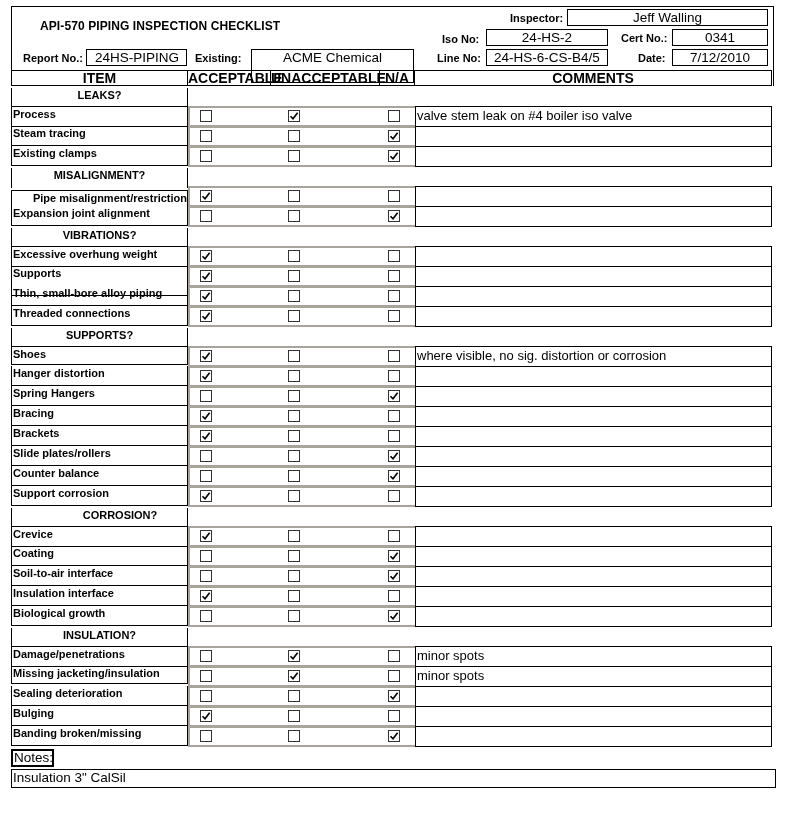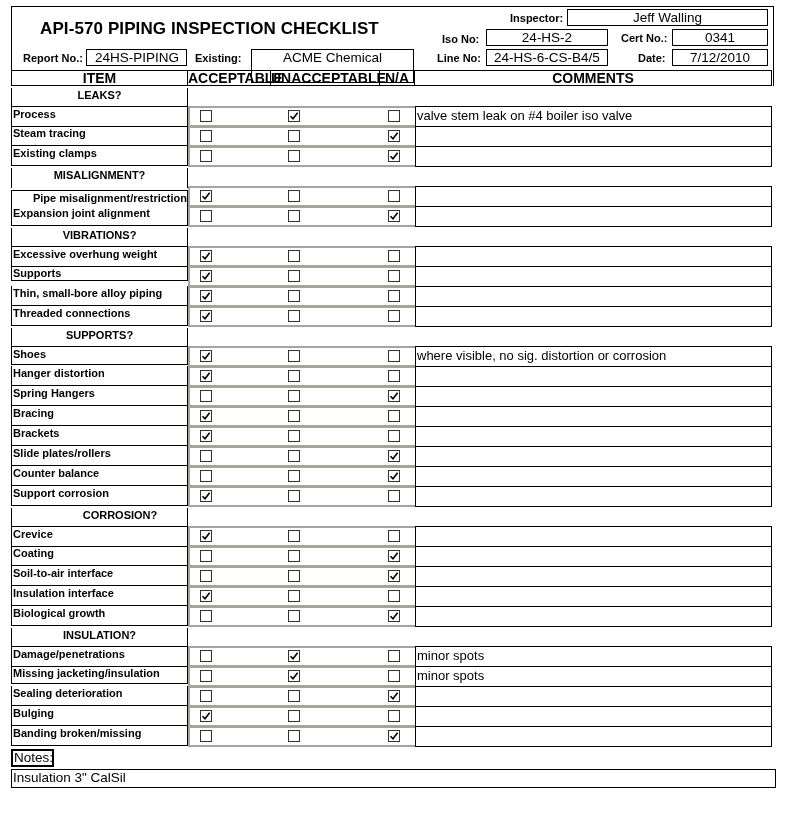--- a/index.html
+++ b/index.html
@@ -1,19 +1,19 @@
 <!DOCTYPE html>
 <html><head>
 <meta charset="utf-8">
 <style>
   html, body { margin:0; padding:0; background:#fff; }
   body { width:787px; height:819px; position:relative; font-family:"Liberation Sans", sans-serif; color:#000; overflow:hidden; }
   .abs { position:absolute; box-sizing:border-box; }
   .frame { left:11px; top:6px; width:763px; height:80px; border:1px solid #000; border-bottom:none; }
-  .title { left:40px; top:19px; font-size:17px; font-weight:bold; letter-spacing:0.1px; }
+  .title { left:40px; top:19px; font-size:12px; font-weight:bold; letter-spacing:0.1px; }
   .lbl { font-size:11px; font-weight:bold; }
   .field { border:1px solid #000; font-size:13.5px; line-height:15px; text-align:center; white-space:nowrap; overflow:hidden; }
   .hdr { font-size:14px; font-weight:bold; text-align:center; line-height:14px; border-right:1px solid #000; border-top:1px solid #000; border-bottom:1px solid #000; }
   .item { left:11px; width:177px; height:21px; border:1px solid #000; border-top:none; font-size:11px; font-weight:bold; line-height:14px; padding-left:1px; white-space:nowrap; }
   .item.first { border-top:1px solid #000; }
   .section { left:11px; width:177px; height:20px; border-left:1px solid #000; border-right:1px solid #000; font-size:11px; font-weight:bold; text-align:center; line-height:14px; }
   .checkzone { left:188px; width:227px; height:21px; border-top:2px solid #a8a49c; border-left:2px solid #a8a49c; border-bottom:2px solid #a8a49c; }
   .cb { width:12px; height:12px; border:1px solid #333; background:#fff; font-size:11px; line-height:11px; text-align:center; box-sizing:border-box; }
   .comment { left:415px; width:357px; height:21px; border:1px solid #000; font-size:13px; line-height:17px; padding-left:1px; white-space:nowrap; overflow:hidden; }
   .notes-lbl { left:11px; top:749px; width:43px; height:18px; border:2px solid #000; font-size:13.5px; line-height:14px; padding-left:1px; }
@@ -106,21 +106,21 @@
       <div class="abs item first" style="top: 246px; height: 21px;">Excessive overhung weight</div>
       <div class="abs checkzone" style="top: 246px;"></div>
       <div class="abs cb" style="left: 200px; top: 250px;"><span><svg class="check-svg" width="10" height="10" viewBox="0 0 10 10">
             <path d="M1.5 5.2 L4 7.8 L8.6 1.8" fill="none" stroke="#000" stroke-width="1.6"></path>
           </svg></span></div>
       <div class="abs cb" style="left: 288px; top: 250px;"></div>
       <div class="abs cb" style="left: 388px; top: 250px;"></div>
       <div class="abs comment" style="top: 246px;"></div>
     </div>
     <div>
-      <div class="abs item" style="top: 266px; height: 15px;">Supports</div>
+      <div class="abs item" style="top: 266px; height: 30px;">Supports</div>
       <div class="abs checkzone" style="top: 266px;"></div>
       <div class="abs cb" style="left: 200px; top: 270px;"><span><svg class="check-svg" width="10" height="10" viewBox="0 0 10 10">
             <path d="M1.5 5.2 L4 7.8 L8.6 1.8" fill="none" stroke="#000" stroke-width="1.6"></path>
           </svg></span></div>
       <div class="abs cb" style="left: 288px; top: 270px;"></div>
       <div class="abs cb" style="left: 388px; top: 270px;"></div>
       <div class="abs comment" style="top: 266px;"></div>
     </div>
     <div>
       <div class="abs item" style="top: 286px; height: 20px;">Thin, small-bore alloy piping</div>

